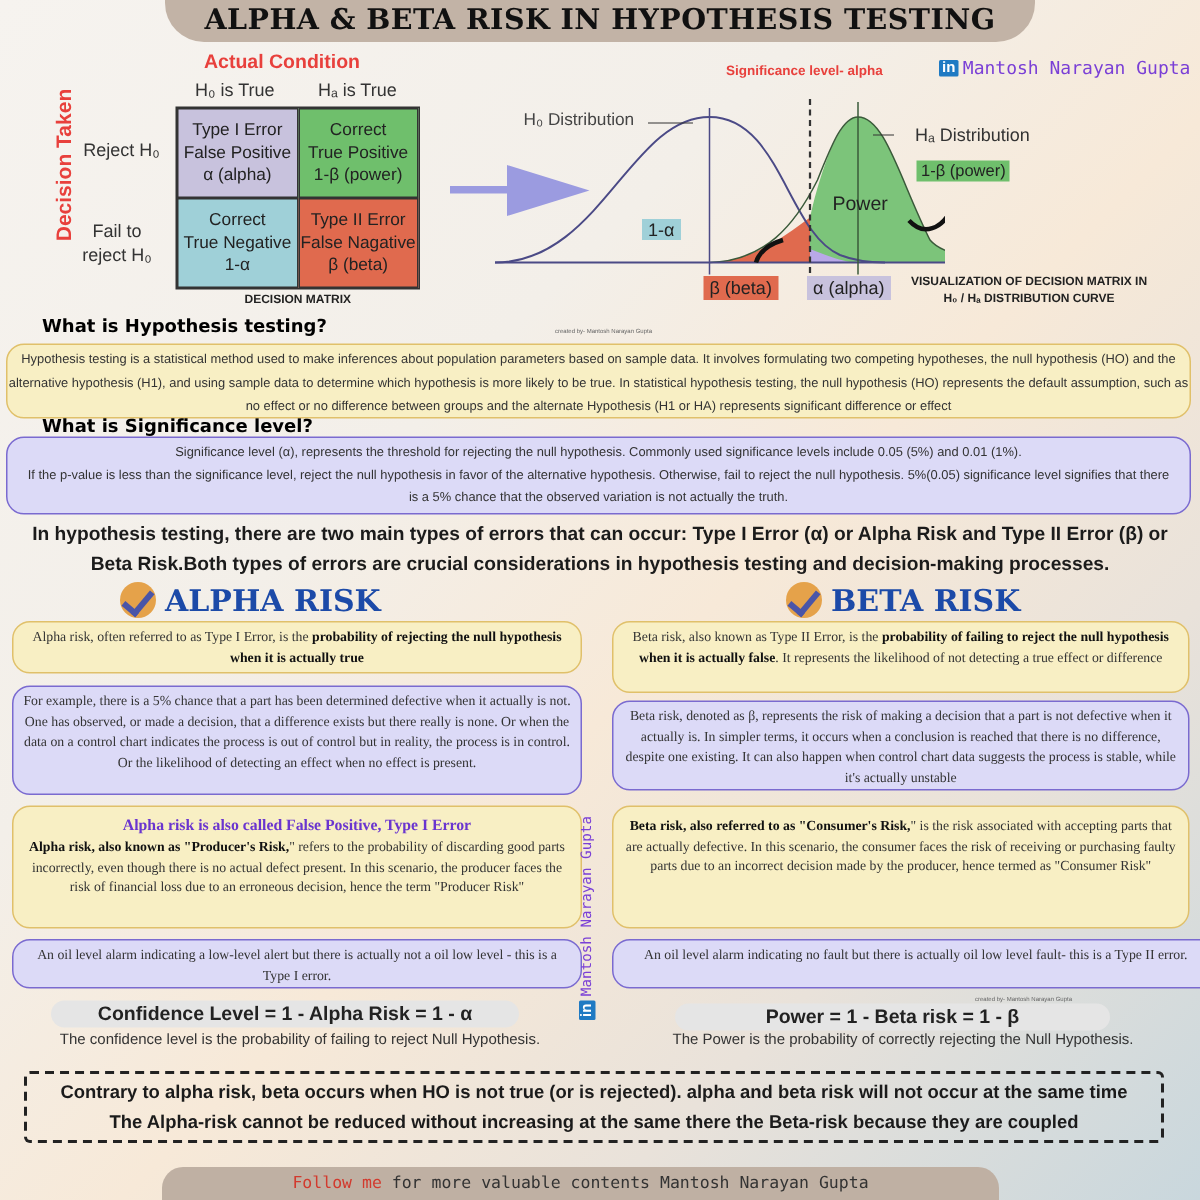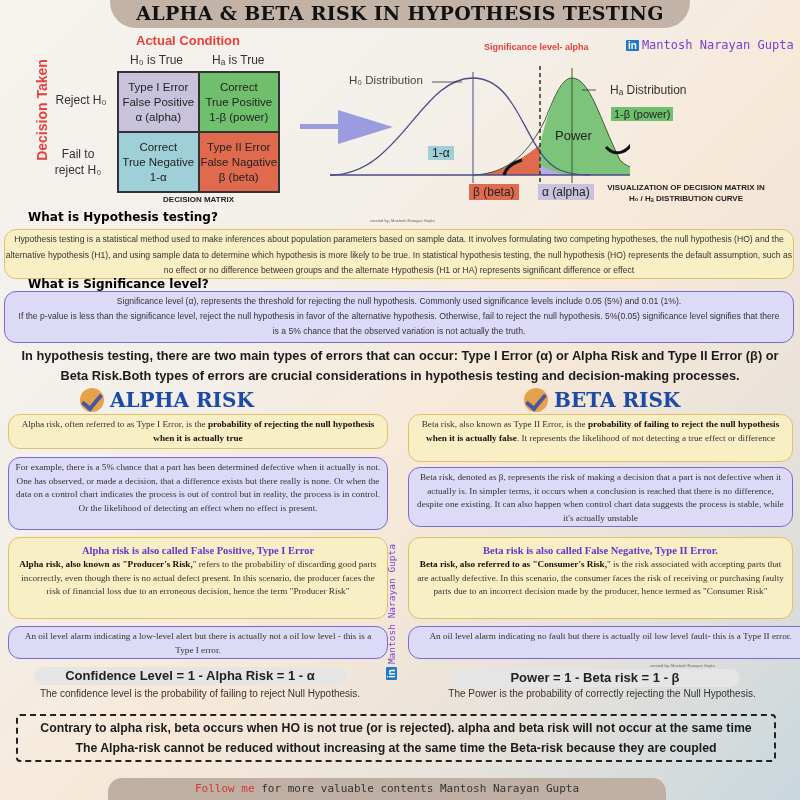--- a/index.html
+++ b/index.html
@@ -228,28 +228,27 @@
 
 <div class="abs risk-title" style="left:524px; top:388px;">
   <span class="check"></span>
   <span>BETA RISK</span>
 </div>
 <div class="abs box box-yellow col-box" style="left:408px; top:414px; width:385px; height:48px;">
   <span>Beta risk, also known as Type II Error, is the </span><b>probability of failing to reject the null hypothesis when it is actually false</b><span>. It represents the likelihood of not detecting a true effect or difference</span>
 </div>
 <div class="abs box box-purple col-box" style="left:408px; top:467px; width:385px; height:60px;">Beta risk, denoted as β, represents the risk of making a decision that a part is not defective when it actually is. In simpler terms, it occurs when a conclusion is reached that there is no difference, despite one existing. It can also happen when control chart data suggests the process is stable, while it's actually unstable</div>
 <div class="abs box box-yellow col-box" style="left:408px; top:537px; width:385px; height:82px; padding-top:6px;">
-  <div class="box-title">Beta risk is also called False Negative, Type II Error.</div>
   <b>Beta risk, also referred to as "Consumer's Risk,</b><span>" is the risk associated with accepting parts that are actually defective. In this scenario, the consumer faces the risk of receiving or purchasing faulty parts due to an incorrect decision made by the producer, hence termed as "Consumer Risk"</span>
 </div>
 <div class="abs box box-purple col-box" style="left:408px; top:626px; width:405px; height:33px;">An oil level alarm indicating no fault but there is actually oil low level fault- this is a Type II error.</div>
 <div class="abs credit" style="left:650px; top:663px;">created by- Mantosh Narayan Gupta</div>
 <div class="abs formula" style="left:450px; top:669px; width:290px;">Power  = 1 - Beta risk = 1 - β</div>
 <div class="abs formula-desc" style="left:404px; top:688px; width:396px;">The Power is the probability of correctly rejecting the Null Hypothesis.</div>
 
 <div class="abs coupled">
   <div>Contrary to alpha risk, beta occurs when HO is not true (or is rejected). alpha and beta risk will not occur at the same time</div>
-  <div>The Alpha-risk cannot be reduced without increasing at the same time the Beta-risk because they are coupled</div>
+  <div>The Alpha-risk cannot be reduced without increasing at the same there the Beta-risk because they are coupled</div>
 </div>
 
 <div class="abs bottom-banner">
   <span class="follow">Follow me</span><span> for more valuable contents  Mantosh Narayan Gupta</span>
 </div>
 
 </body></html>

